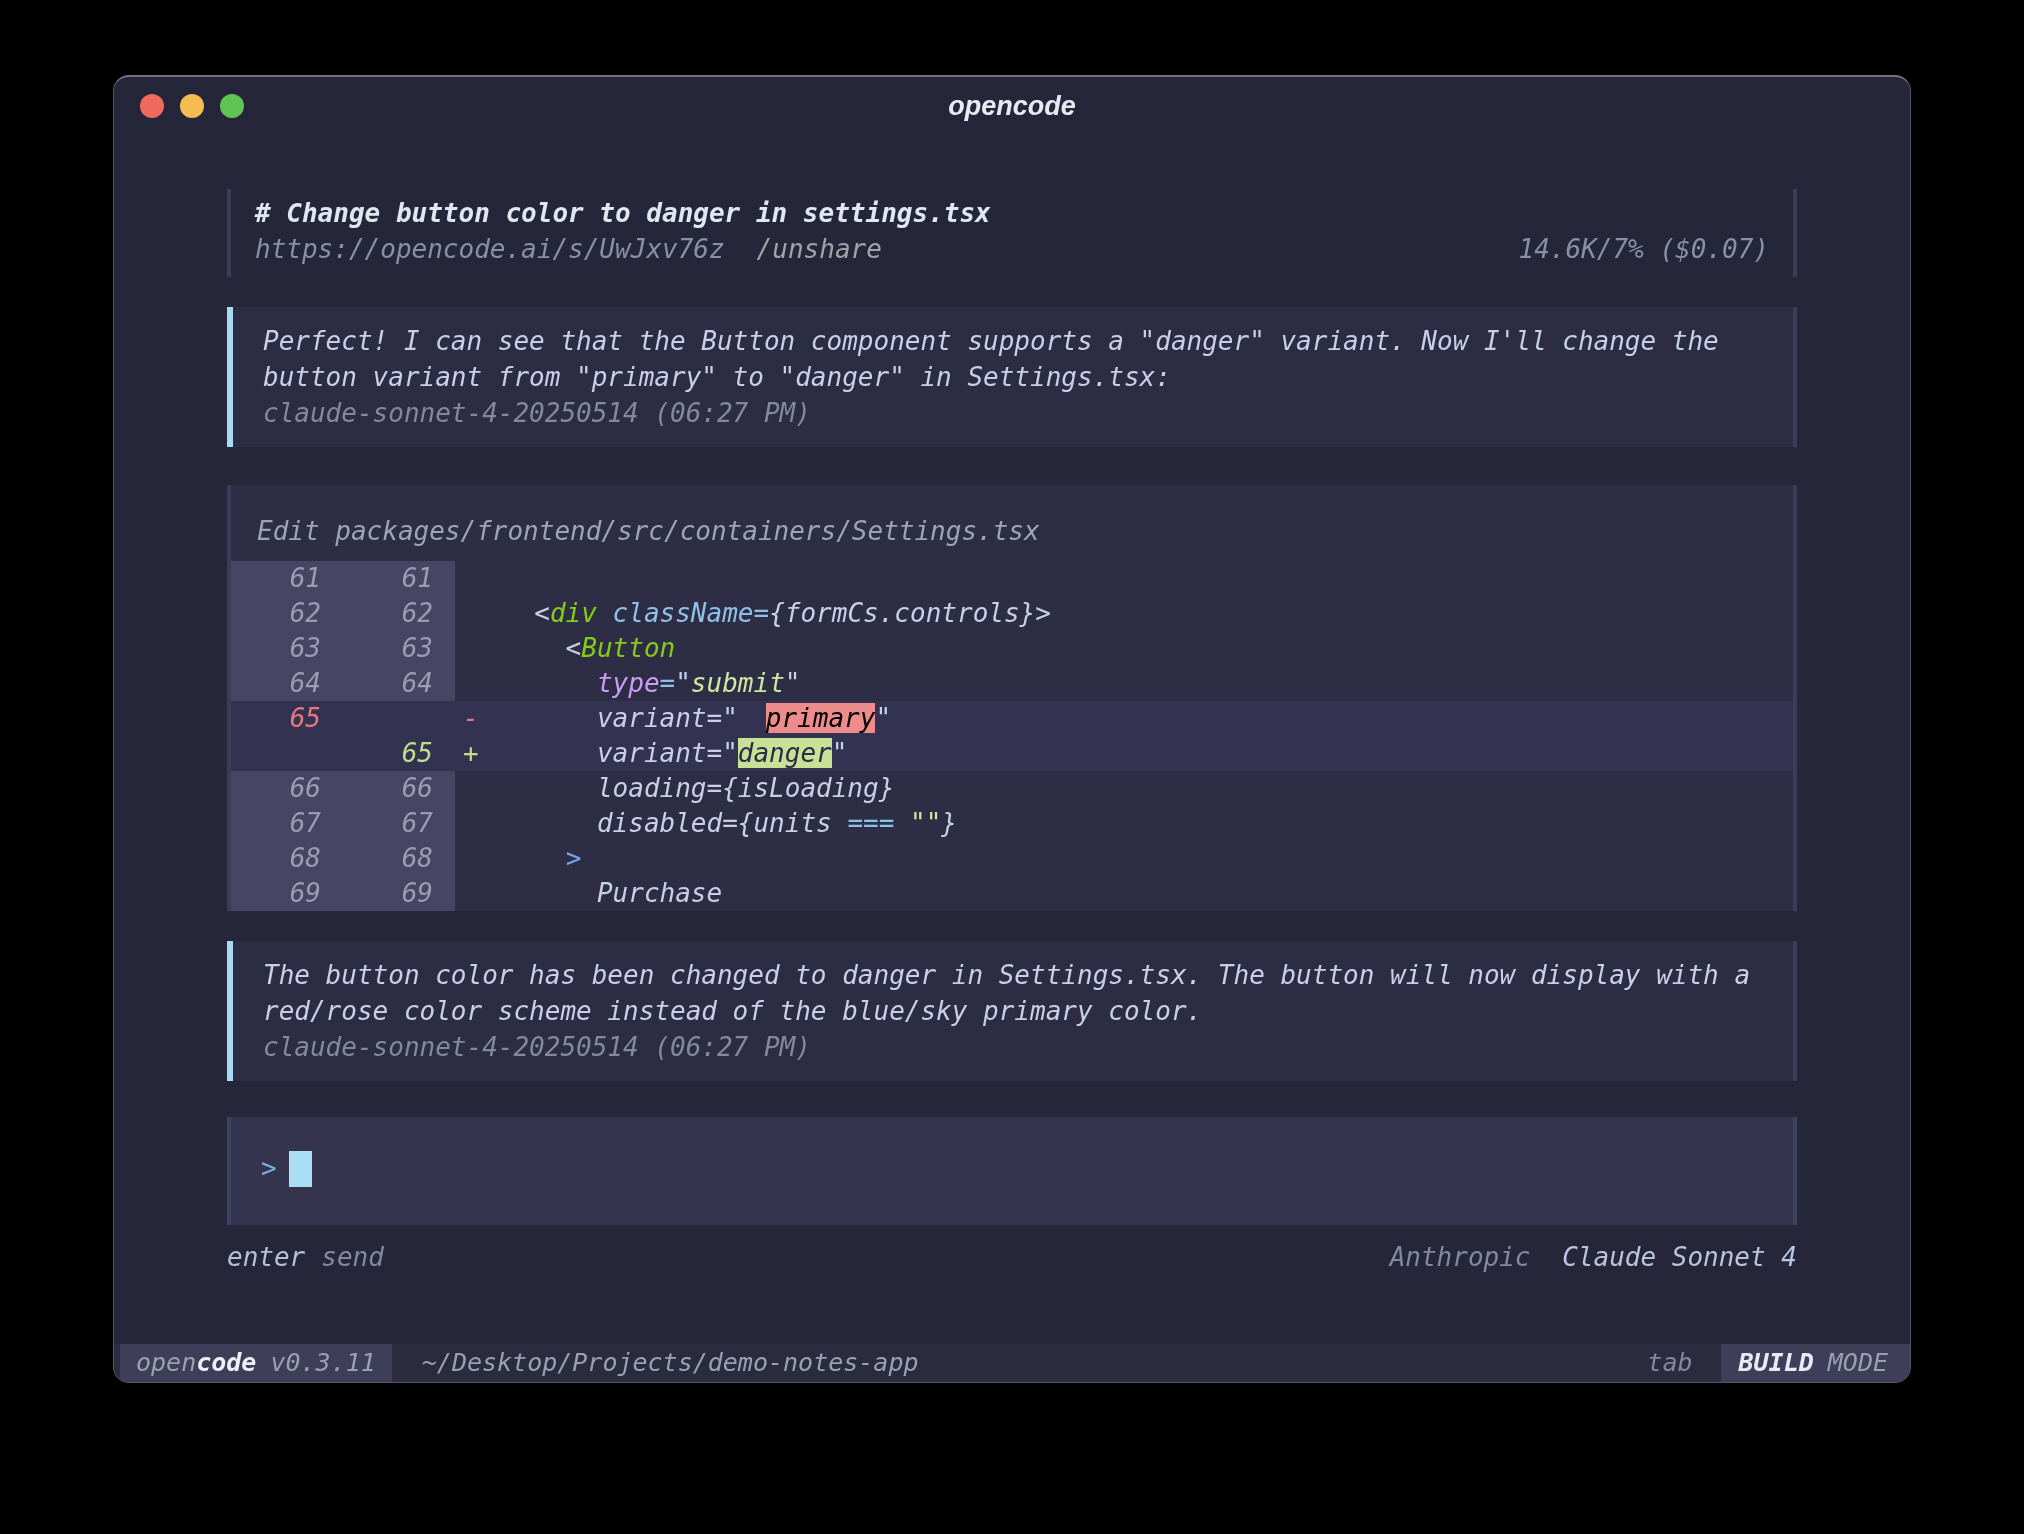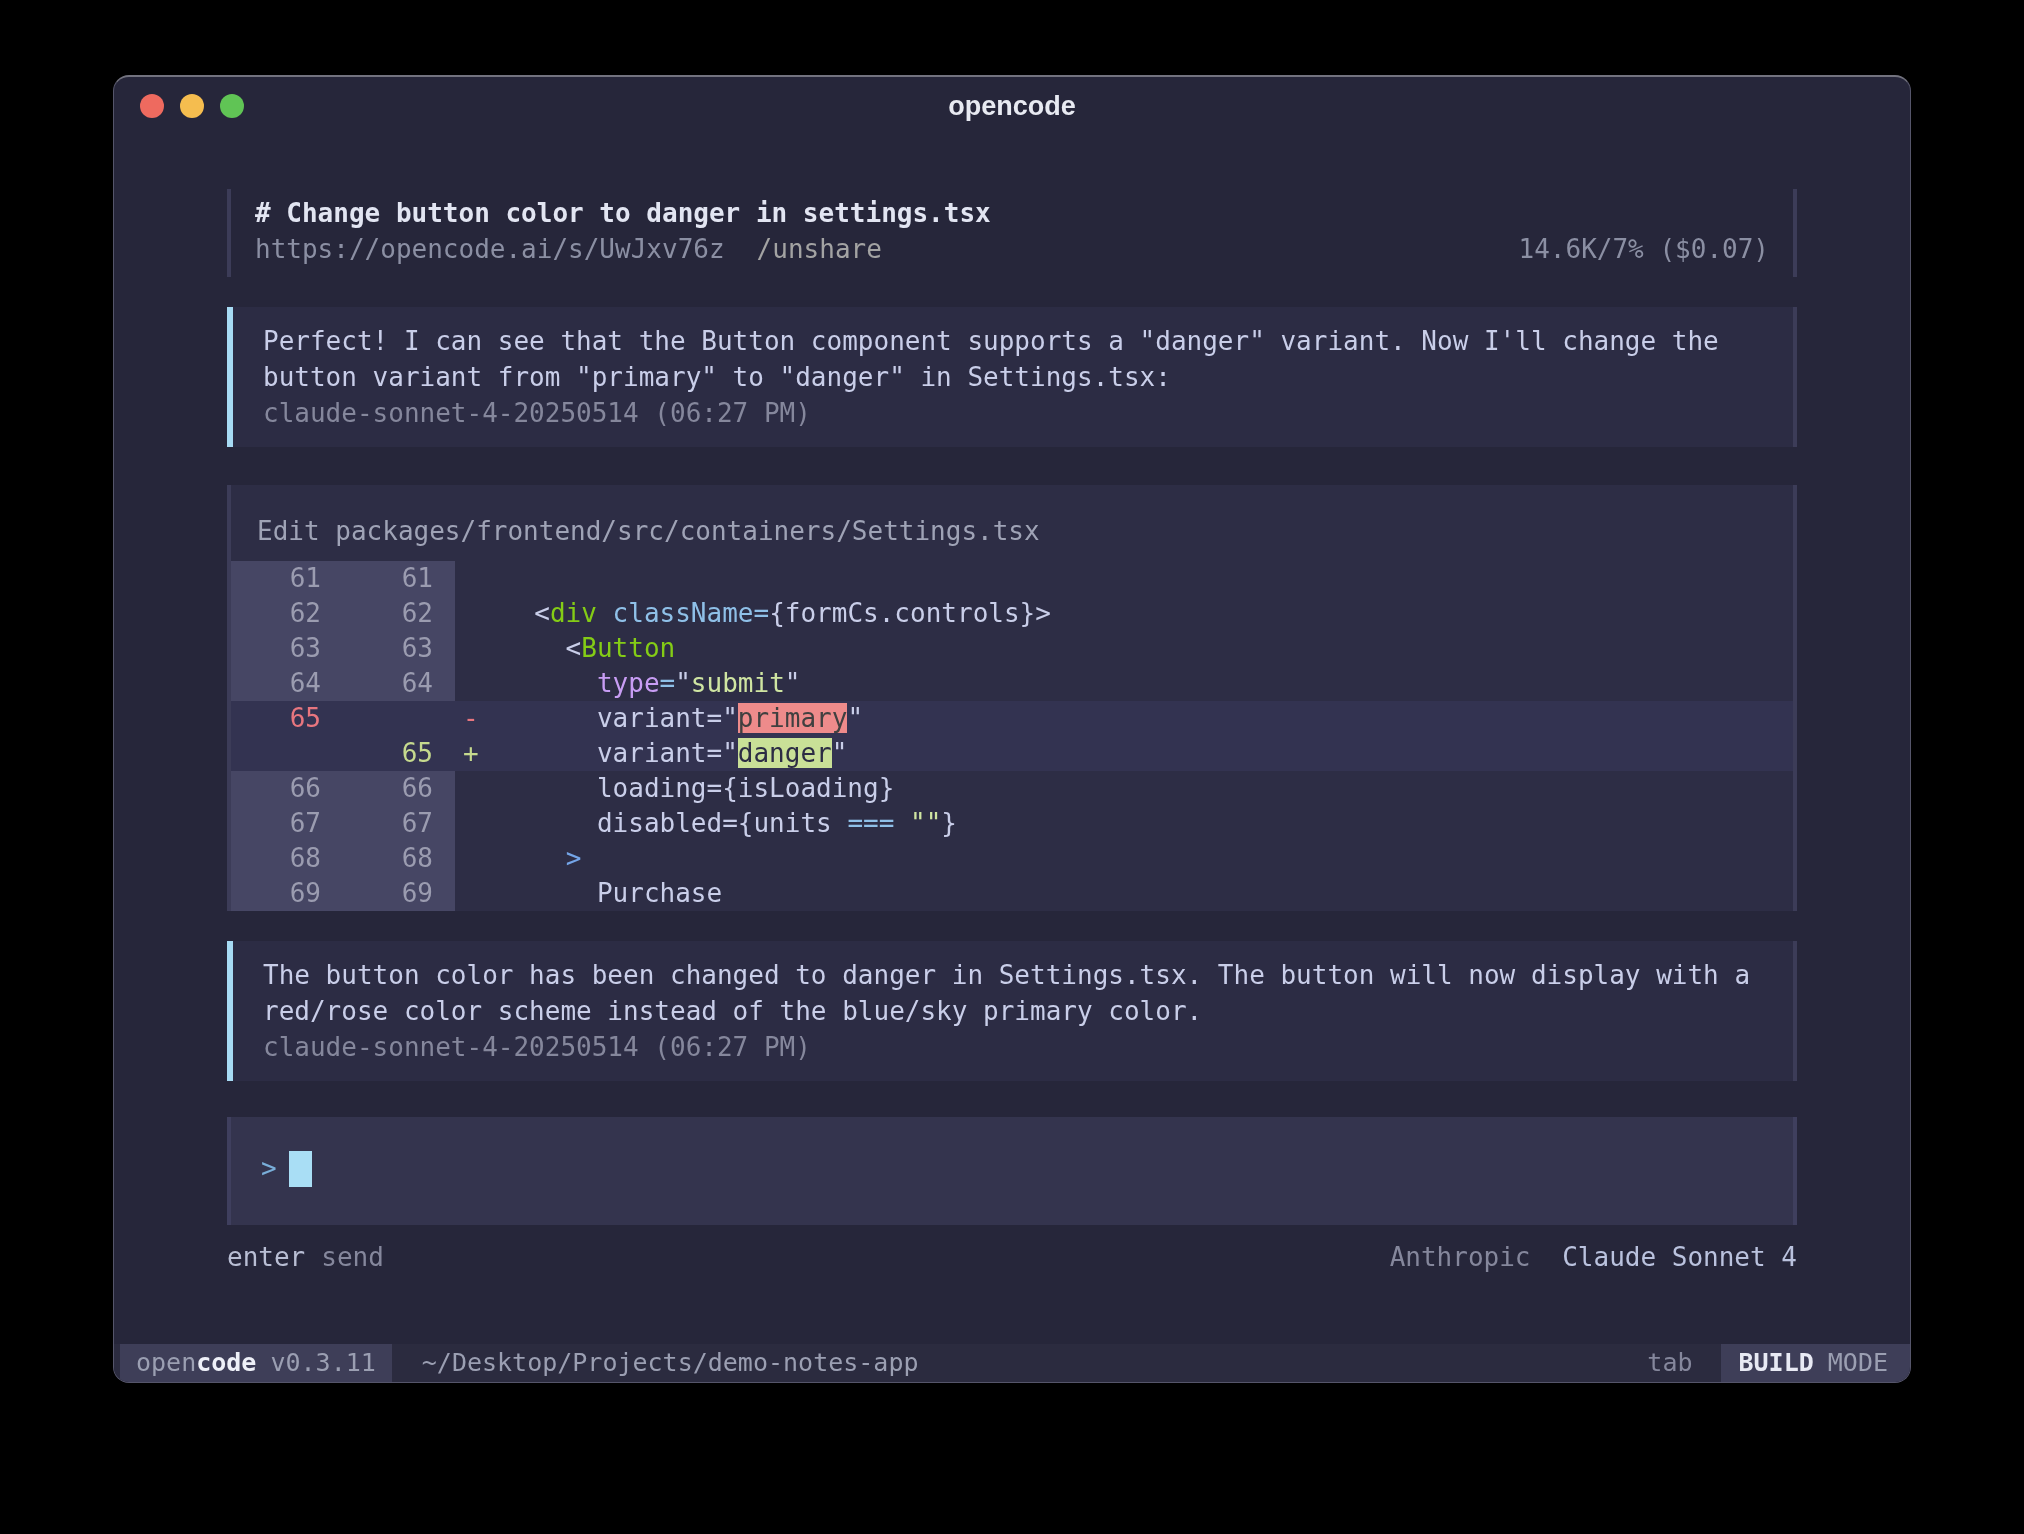--- a/index.html
+++ b/index.html
@@ -1,20 +1,20 @@
 <!DOCTYPE html>
 <html><head>
 <meta charset="utf-8">
 <style>
   * { margin:0; padding:0; box-sizing:border-box; }
   html,body { background:#000; }
   .canvas {
     position:relative; width:2024px; height:1534px; background:#000;
     font-family:"DejaVu Sans Mono","Liberation Mono",monospace;
-    font-size:26px; color:#c9cee9; overflow:hidden;
+    font-size:26px; color:#c9cee9; overflow:hidden;font-style:italic;
   }
   .window {
     position:absolute; left:113px; top:75px; width:1798px; height:1308px;
     background:#26263a; border:1px solid #55556a; border-top:2px solid #73737f;
     border-radius:16px; overflow:hidden; display:flex; flex-direction:column;
   }
   
   .titlebar { position:relative; height:58px; flex:0 0 auto; }
   .lights { position:absolute; left:26px; top:17px; display:flex; gap:16px; }
   .light { width:24px; height:24px; border-radius:50%; }
@@ -61,21 +61,21 @@
   .marker { width:48px; flex:0 0 auto; padding-left:8px; }
   .diff-row.del .marker { color:#e8767f; }
   .diff-row.add .marker { color:#c6da8e; }
   .code { flex:1 1 auto; white-space:pre; }
   .seg-plain { color:#c9cee9; }
   .seg-tag { color:#84cc16; }
   .seg-attr { color:#c89df4; }
   .seg-blue { color:#8fc0e8; }
   .seg-blue2 { color:#74a5e8; }
   .seg-green { color:#cfe5a2; }
-  .seg-delword { background:#ee8b8b; color:#404040; }
+  .seg-delword { background:#ee8b8b; color:#000000;margin-left:28px; }
   .seg-addword { background:#c9e097; color:#2c2c44; }
   
   .prompt {
     margin-top:36px; height:108px; background:#34344e;
     border-left:4px solid #3f3f5e; border-right:4px solid #3f3f5e;
     padding:34px 0 0 30px;
   }
   .prompt-symbol { color:#79aed9; }
   .cursor { display:inline-block; width:23px; height:36px; background:#a9def5; vertical-align:middle; margin-left:12px; }
   

